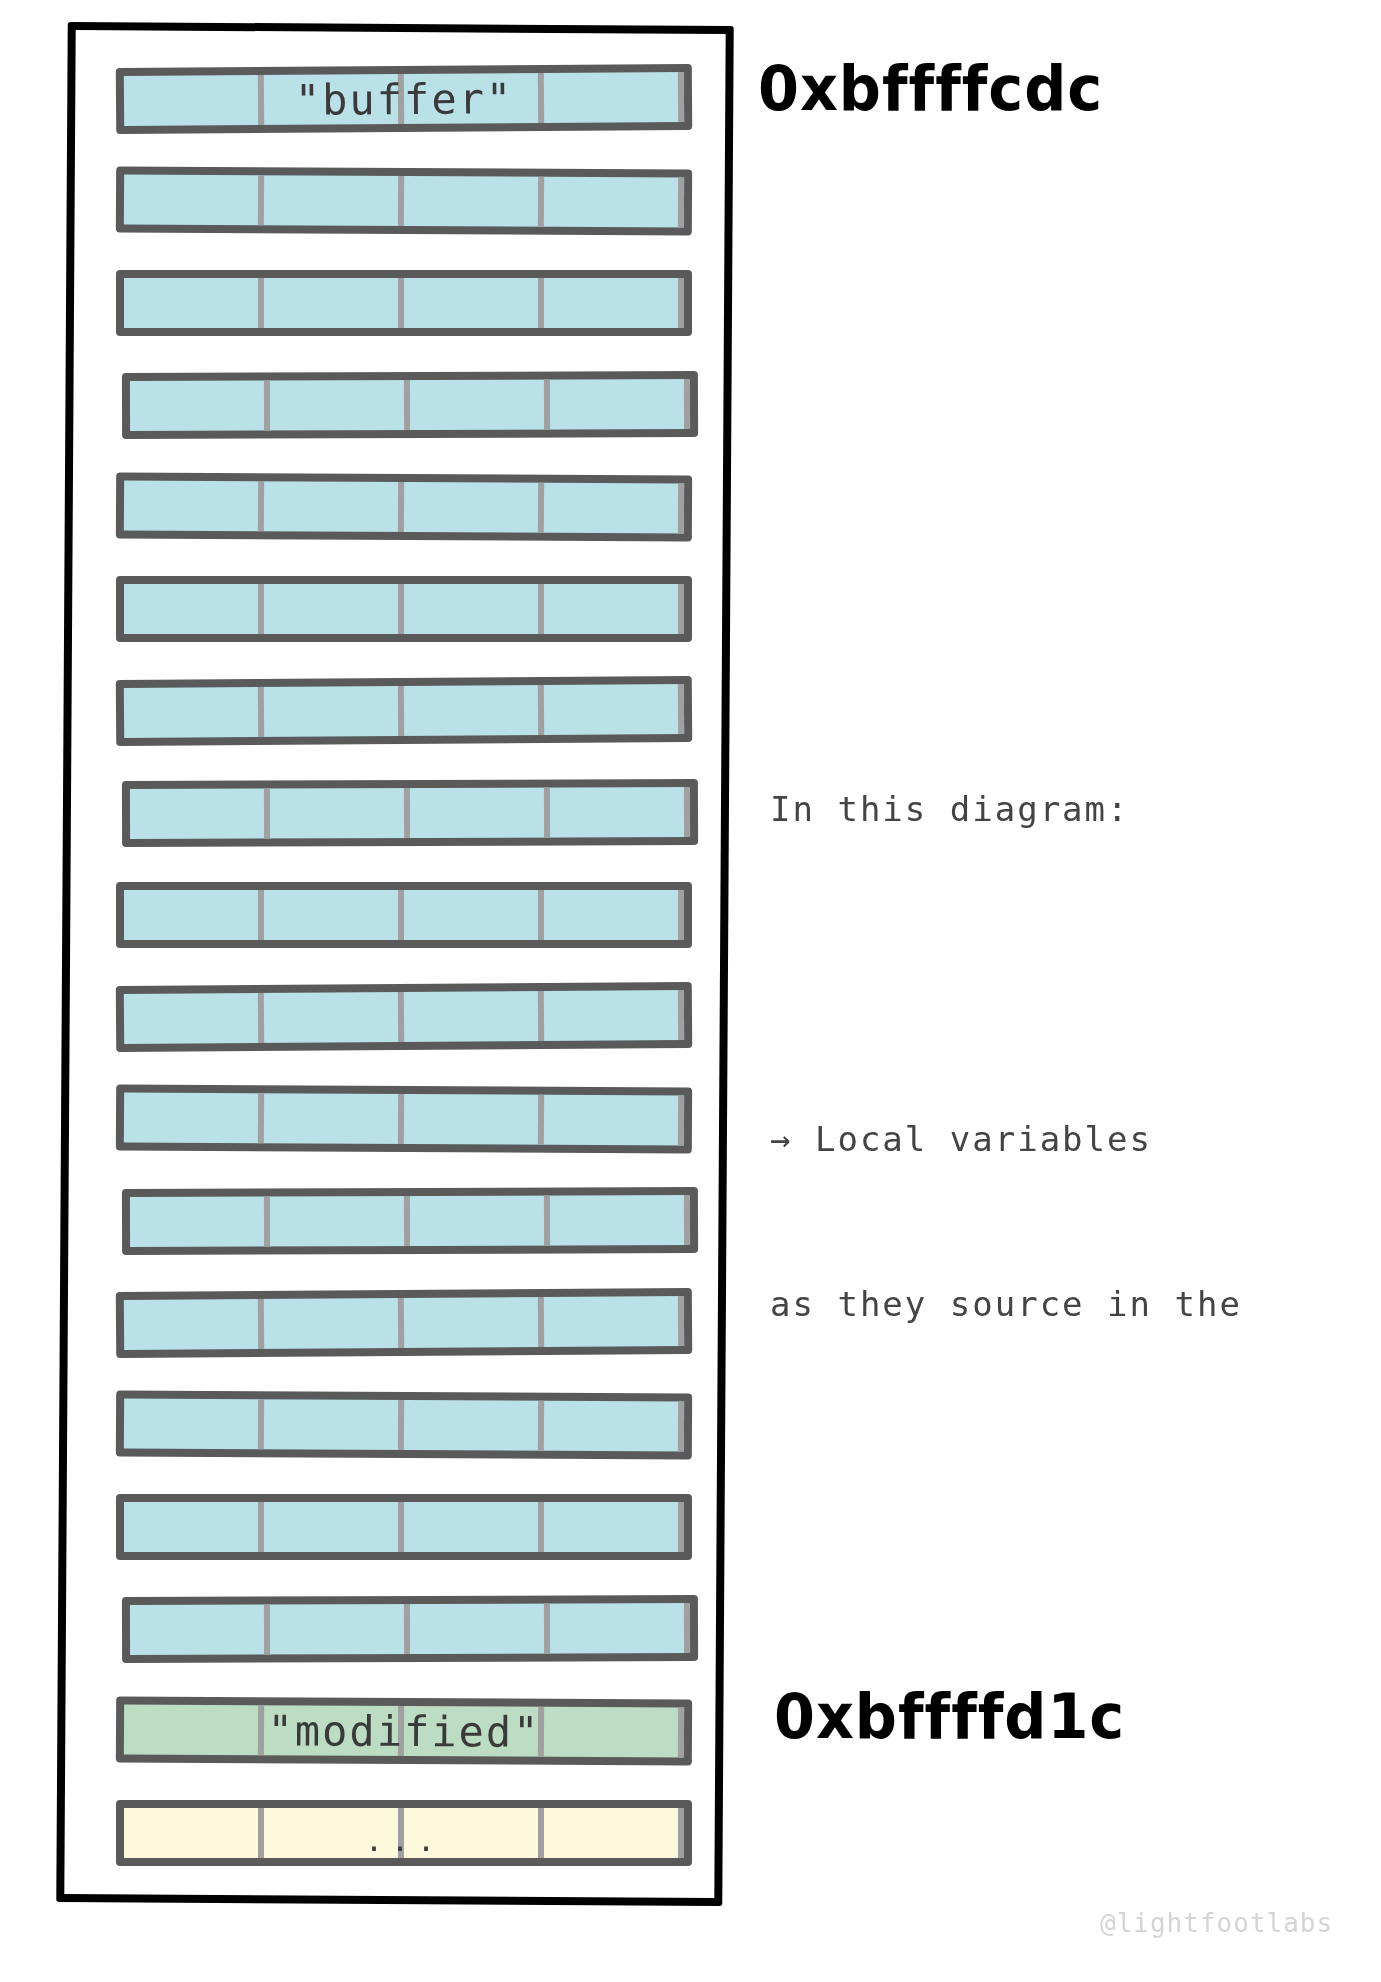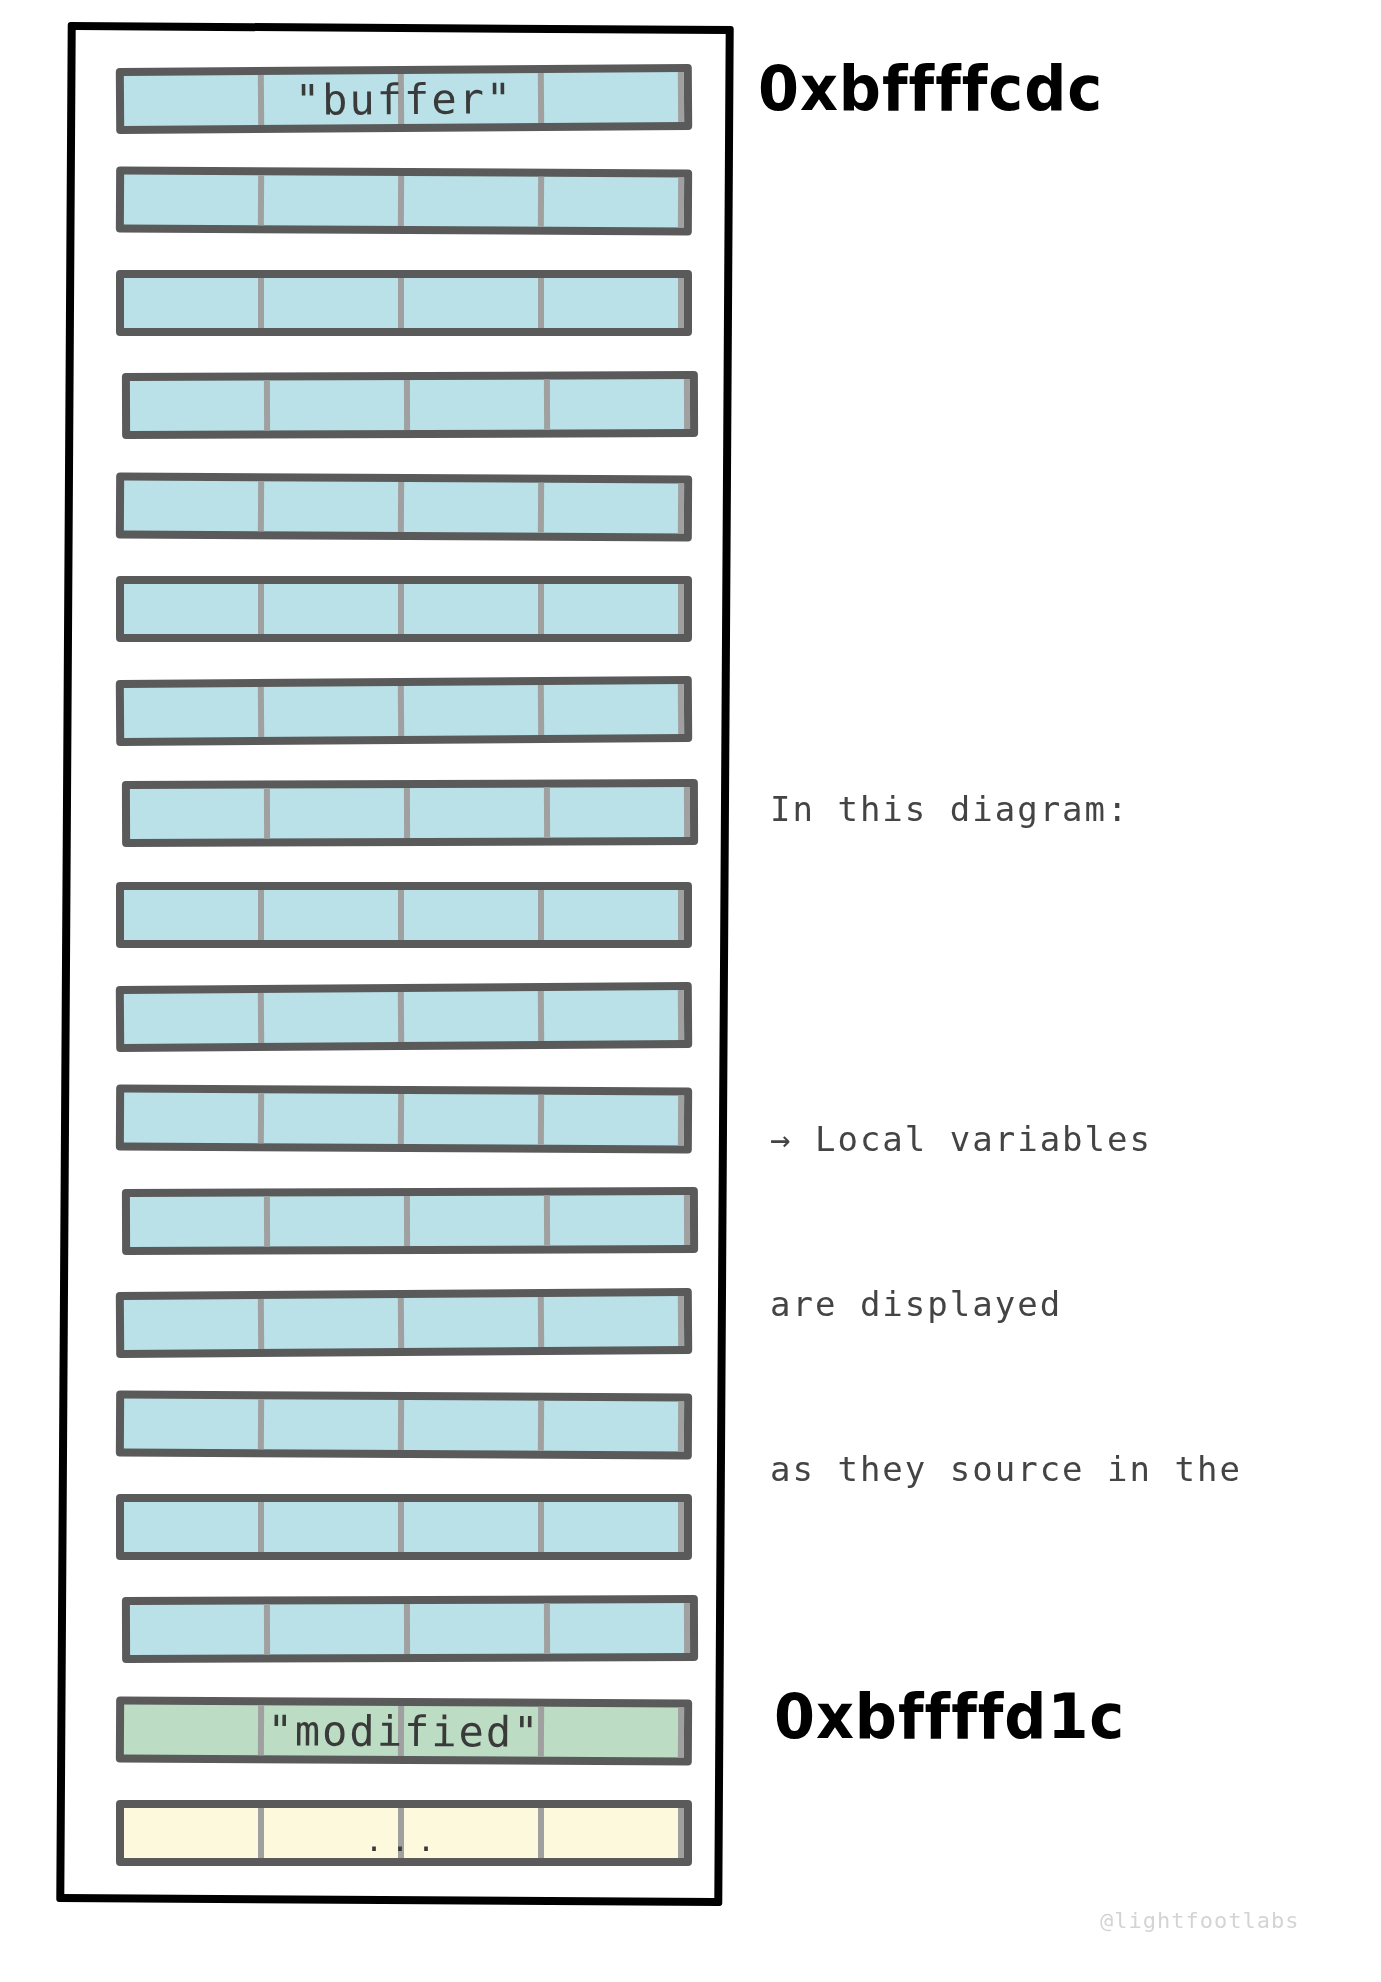--- a/index.html
+++ b/index.html
@@ -89,21 +89,21 @@
     line-height: 55px;
     letter-spacing: 2px;
     white-space: pre;
   }
   .notes .blank { height: 55px; }
   .watermark {
     position: absolute;
     left: 1100px;
     top: 1908px;
     color: #d4d4d4;
-    font-size: 22px;
+    font-size: 26px;
     letter-spacing: 1px;
     text-align: right;
   }
 </style>
 </head>
 <body>
 
 <div class="frame"></div>
 
 <div class="rows" id="rows">
@@ -235,21 +235,20 @@
     </div>
   </div>
 
 <div class="addr addr-top">0xbffffcdc</div>
 <div class="addr addr-bottom">0xbffffd1c</div>
 
 <div class="notes">
   <div>In this diagram:</div>
   <div class="blank"></div>
   <div>→ Local variables</div>
-  <div>are displayed</div>
   <div>as they source in the</div>
   <div class="blank"></div>
   
   
   
 </div>
 
 <div class="watermark">@lightfootlabs</div>
 
 </body></html>

